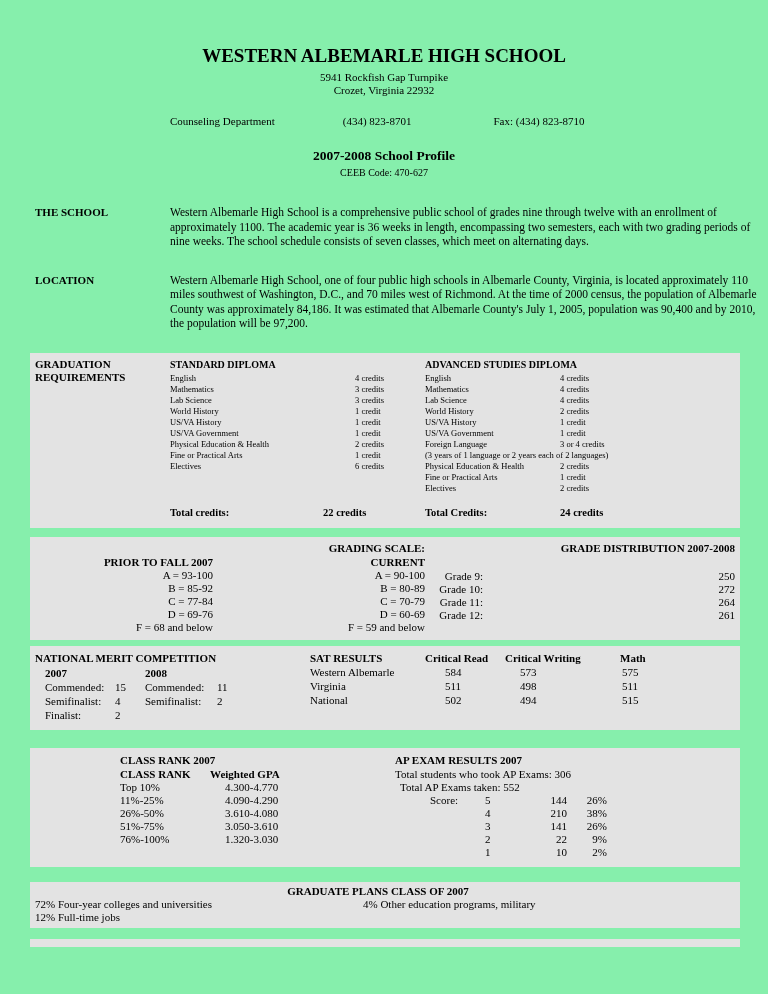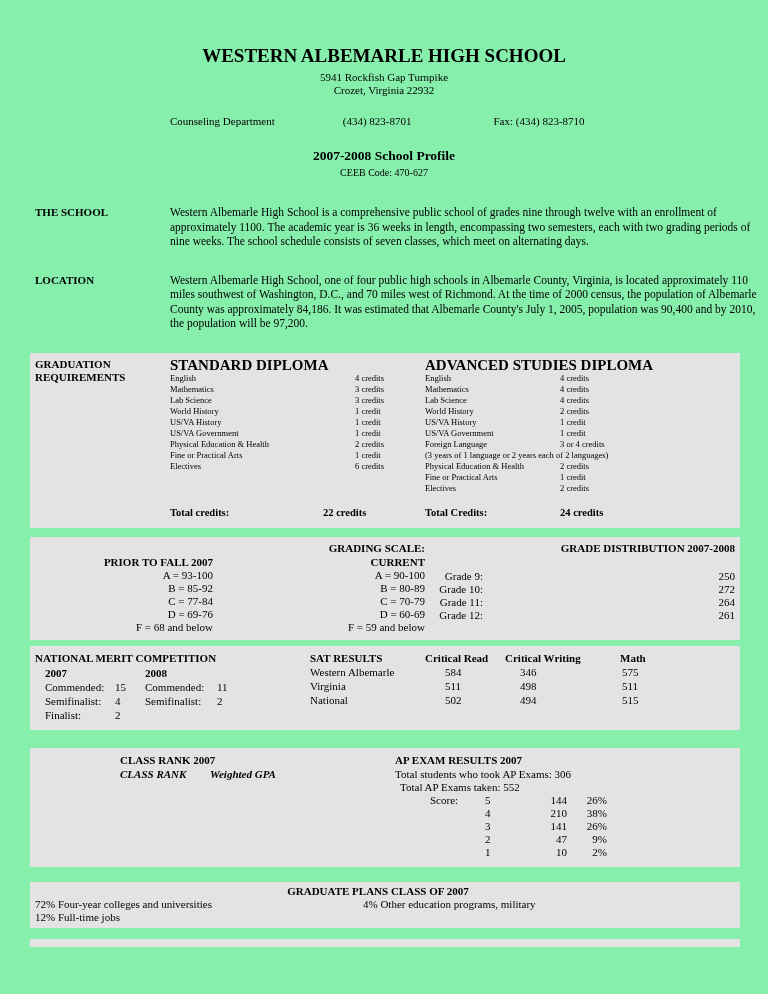--- a/index.html
+++ b/index.html
@@ -27,21 +27,21 @@
   .side-label { flex:0 0 135px; font-size:11px; font-weight:bold; line-height:14px; }
   .body-text { flex:1; font-size:11.5px; line-height:14.5px; text-align:left; }
   
   .graybox { background:#e3e3e3; margin:0 28px 0 30px; }
   
   .grad-box { display:flex; margin-top:22px; padding:5px 5px 8px 5px; }
   .grad-label { line-height:13px; }
   .dip-col { display:flex; flex-direction:column; }
   .std-col { flex:0 0 255px; }
   .adv-col { flex:1; }
-  .dip-title { font-size:15px; font-weight:bold; line-height:14px; margin-bottom:1px; }
+  .dip-title { font-size:10px; font-weight:bold; line-height:14px; margin-bottom:1px; }
   .dip-row { display:grid; font-size:8.5px; line-height:11px; }
   .std-col .dip-row { grid-template-columns:185px 1fr; }
   .adv-col .dip-row { grid-template-columns:135px 1fr; }
   .dip-note { font-size:8.5px; line-height:11px; }
   .dip-total { display:grid; font-size:10.5px; font-weight:bold; line-height:14px; }
   .std-total { grid-template-columns:153px 1fr; margin-top:auto; }
   .adv-total { grid-template-columns:135px 1fr; margin-top:12px; }
   
   .grading-box { display:flex; margin-top:9px; padding:4px 5px 6px 5px; font-size:11px; line-height:13px;text-align:right; }
   .grading-left { flex:0 0 390px; }
@@ -61,21 +61,21 @@
   .y2 { grid-column:3/5; }
   .sat-col { flex:1; }
   .sat-grid { display:grid; grid-template-columns:115px 80px 115px 1fr; }
   .sat-grid .hdr { font-weight:bold; }
   .sat-read { padding-left:20px; }
   .sat-writing { padding-left:15px; }
   .sat-math { padding-left:2px; }
   
   .rank-box { display:flex; margin-top:18px; padding:5px 5px 8px 90px; font-size:11px; line-height:13px; }
   .rank-left { flex:0 0 275px; }
-  .rank-hdr-grid { display:grid; grid-template-columns:90px 1fr; font-weight:bold;font-style:italic; }
+  .rank-hdr-grid { display:grid; grid-template-columns:90px 1fr; font-weight:bold; }
   .rank-grid { display:grid; grid-template-columns:105px 1fr; }
   .ap-col { flex:1; }
   .ap-line2 { padding-left:5px; }
   .ap-score-grid { display:grid; grid-template-columns:55px 50px 32px 40px; padding-left:35px; }
   .ap-count, .ap-pct { text-align:right; }
   
   .plans-box { margin-top:15px; padding:2px 19px 4px 5px; font-size:11px; line-height:13px; }
   .plans-title { text-align:center; font-weight:bold; line-height:14px; }
   .plans-cols { display:flex; }
   .plans-left { flex:0 0 320px; }
@@ -275,40 +275,52 @@
       </div>
     </div>
     <div class="sat-col">
       <div class="sat-grid">
         <span class="hdr">SAT RESULTS</span>
           <span class="hdr">Critical Read</span>
           <span class="hdr">Critical Writing</span>
           <span class="hdr">Math</span>
         <span>Western Albemarle</span>
           <span class="sat-read">584</span>
-          <span class="sat-writing">346</span>
+          <span class="sat-writing">573</span>
           <span class="sat-math">575</span>
         <span>Virginia</span>
           <span class="sat-read">511</span>
           <span class="sat-writing">498</span>
           <span class="sat-math">511</span>
         <span>National</span>
           <span class="sat-read">502</span>
           <span class="sat-writing">494</span>
           <span class="sat-math">515</span>
       </div>
     </div>
   </div>
 
   <div class="graybox rank-box">
     <div class="rank-left">
       <div class="box-title">CLASS RANK 2007</div>
       <div class="rank-hdr-grid">
         <span>CLASS RANK</span>
           <span>Weighted GPA</span>
+      </div>
+      <div class="rank-grid">
+        <span>Top 10%</span>
+          <span>4.300-4.770</span>
+        <span>11%-25%</span>
+          <span>4.090-4.290</span>
+        <span>26%-50%</span>
+          <span>3.610-4.080</span>
+        <span>51%-75%</span>
+          <span>3.050-3.610</span>
+        <span>76%-100%</span>
+          <span>1.320-3.030</span>
       </div>
     </div>
     <div class="ap-col">
       <div class="box-title">AP EXAM RESULTS 2007</div>
       <div>Total students who took AP Exams:  306</div>
       <div class="ap-line2">Total AP Exams taken:  552</div>
       <div class="ap-score-grid">
         <span>Score:</span>
           <span>5</span>
           <span class="ap-count">144</span>
@@ -316,21 +328,21 @@
         <span></span>
           <span>4</span>
           <span class="ap-count">210</span>
           <span class="ap-pct">38%</span>
         <span></span>
           <span>3</span>
           <span class="ap-count">141</span>
           <span class="ap-pct">26%</span>
         <span></span>
           <span>2</span>
-          <span class="ap-count">47</span>
+          <span class="ap-count">22</span>
           <span class="ap-pct">9%</span>
         <span></span>
           <span>1</span>
           <span class="ap-count">10</span>
           <span class="ap-pct">2%</span>
       </div>
     </div>
   </div>
 
   <div class="graybox plans-box">

